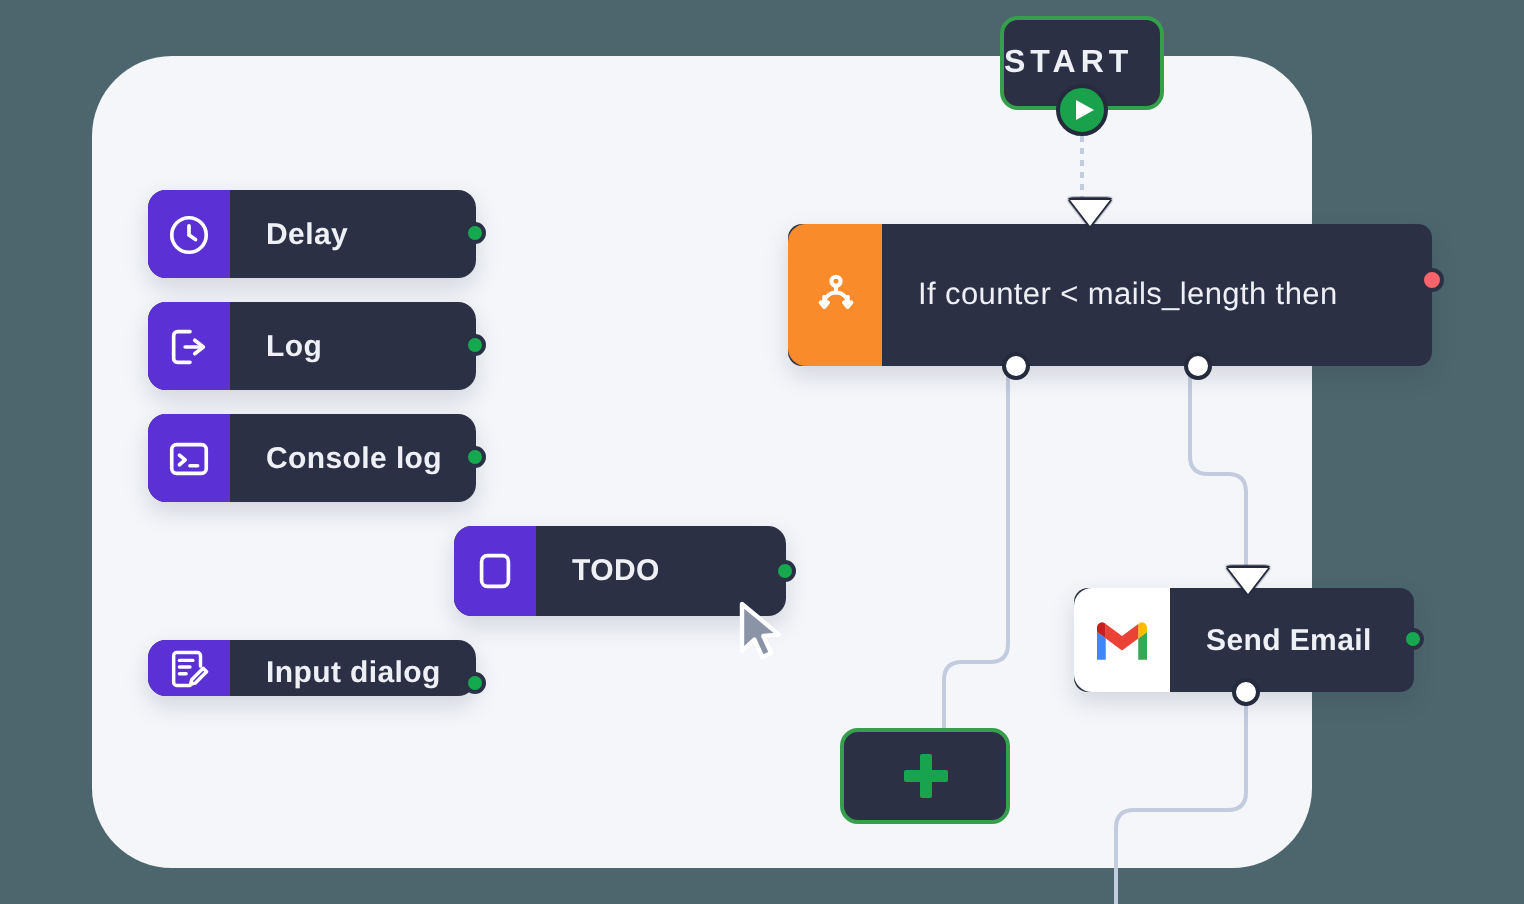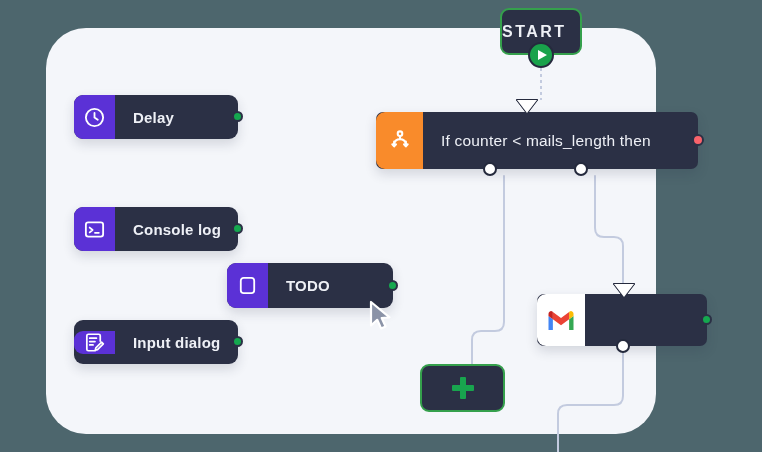--- a/index.html
+++ b/index.html
@@ -106,21 +106,21 @@
     border-top: 13px solid #ffffff;
     filter: drop-shadow(0 0 0.6px #252a3d) drop-shadow(0 -1px 0 #252a3d)
             drop-shadow(-1px 0 0 #252a3d) drop-shadow(1px 0 0 #252a3d);
   }
 
   
   #node-delay       { left: 74px;  top: 95px;  width: 164px; height: 44px; }
   #node-log         { left: 74px;  top: 151px; width: 164px; height: 44px; }
   #node-console-log { left: 74px;  top: 207px; width: 164px; height: 44px; }
   #node-todo        { left: 227px; top: 263px; width: 166px; height: 45px; }
-  #node-input-dialog{ left: 74px;  top: 320px; width: 164px; height: 44px; align-items: center; }
+  #node-input-dialog{ left: 74px;  top: 320px; width: 164px; height: 28px; }
 
   #node-start {
     position: absolute;
     left: 500px; top: 8px;
     width: 82px; height: 47px;
     background: #2b3045;
     border: 2px solid #35a04c;
     border-radius: 9px;
     display: flex;
     align-items: center;
@@ -146,22 +146,22 @@
   }
   #play-button .play-tri {
     width: 0; height: 0;
     margin-left: 2px;
     border-top: 5.5px solid transparent;
     border-bottom: 5.5px solid transparent;
     border-left: 9px solid #ffffff;
   }
 
   #node-condition {
-    left: 376px; top: 112px;
-    width: 322px; height: 57px;
+    left: 394px; top: 112px;
+    width: 322px; height: 71px;
     border-radius: 7px;
   }
   #node-condition .icon-box { flex: 0 0 47px; width: 47px; }
 
   #node-send-email {
     left: 537px; top: 294px;
     width: 170px; height: 52px;
     border-radius: 7px;
   }
   #node-send-email .icon-box { flex: 0 0 48px; width: 48px; }
@@ -229,20 +229,31 @@
     <div class="icon-box purple">
       <svg width="23" height="23" viewBox="0 0 24 24" fill="none" stroke="#ffffff" stroke-width="1.9" stroke-linecap="round">
         <circle cx="12" cy="12" r="9"></circle>
         <path d="M12 7.2 L12 12 L15.4 14.4"></path>
       </svg>
     </div>
     <div class="node-label">Delay</div>
     <div class="port green" style="right:-5px; top:16px;"></div>
   </div>
 
+  <div class="node" id="node-log">
+    <div class="icon-box purple">
+      <svg width="23" height="23" viewBox="0 0 24 24" fill="none" stroke="#ffffff" stroke-width="1.9" stroke-linecap="round" stroke-linejoin="round">
+        <path d="M12.5 4 H6 a2 2 0 0 0 -2 2 v12 a2 2 0 0 0 2 2 h6.5"></path>
+        <path d="M15 8.5 L19.5 12 L15 15.5"></path>
+        <path d="M10 12 H19"></path>
+      </svg>
+    </div>
+    <div class="node-label">Log</div>
+    <div class="port green" style="right:-5px; top:16px;"></div>
+  </div>
 
   <div class="node" id="node-console-log">
     <div class="icon-box purple">
       <svg width="23" height="23" viewBox="0 0 24 24" fill="none" stroke="#ffffff" stroke-width="1.9" stroke-linecap="round" stroke-linejoin="round">
         <rect x="3" y="4.5" width="18" height="15" rx="2.5"></rect>
         <path d="M7 10 L10 12.5 L7 15"></path>
         <path d="M12.5 15.5 H16.5"></path>
       </svg>
     </div>
     <div class="node-label">Console log</div>
@@ -293,20 +304,21 @@
   <div class="node" id="node-send-email">
     <div class="icon-box white">
       <svg width="30" height="23" viewBox="0 0 48 36" xmlns="http://www.w3.org/2000/svg">
         <path d="M4 33 H11 V16 L4 10.8 Z" fill="#4285f4"></path>
         <path d="M37 33 H44 V10.8 L37 16 Z" fill="#34a853"></path>
         <path d="M4 10.8 L4 7 a4 4 0 0 1 6.2 -3.3 L11 4.3 V16 Z" fill="#c5221f"></path>
         <path d="M44 10.8 L44 7 a4 4 0 0 0 -6.2 -3.3 L37 4.3 V16 Z" fill="#fbbc04"></path>
         <path d="M11 16 V4.3 L24 14 L37 4.3 V16 L24 25.6 Z" fill="#ea4335"></path>
       </svg>
     </div>
+    <div class="node-label">Send Email</div>
     <div class="in-marker" style="left:77px; top:-10px;"></div>
     <div class="port green" style="right:-5px; top:20px;"></div>
     <div class="port white" style="left:79px; bottom:-7px;"></div>
   </div>
 
   <div id="node-add">
     <span class="plus-glyph"></span>
   </div>
 
   <div id="mouse-cursor">

